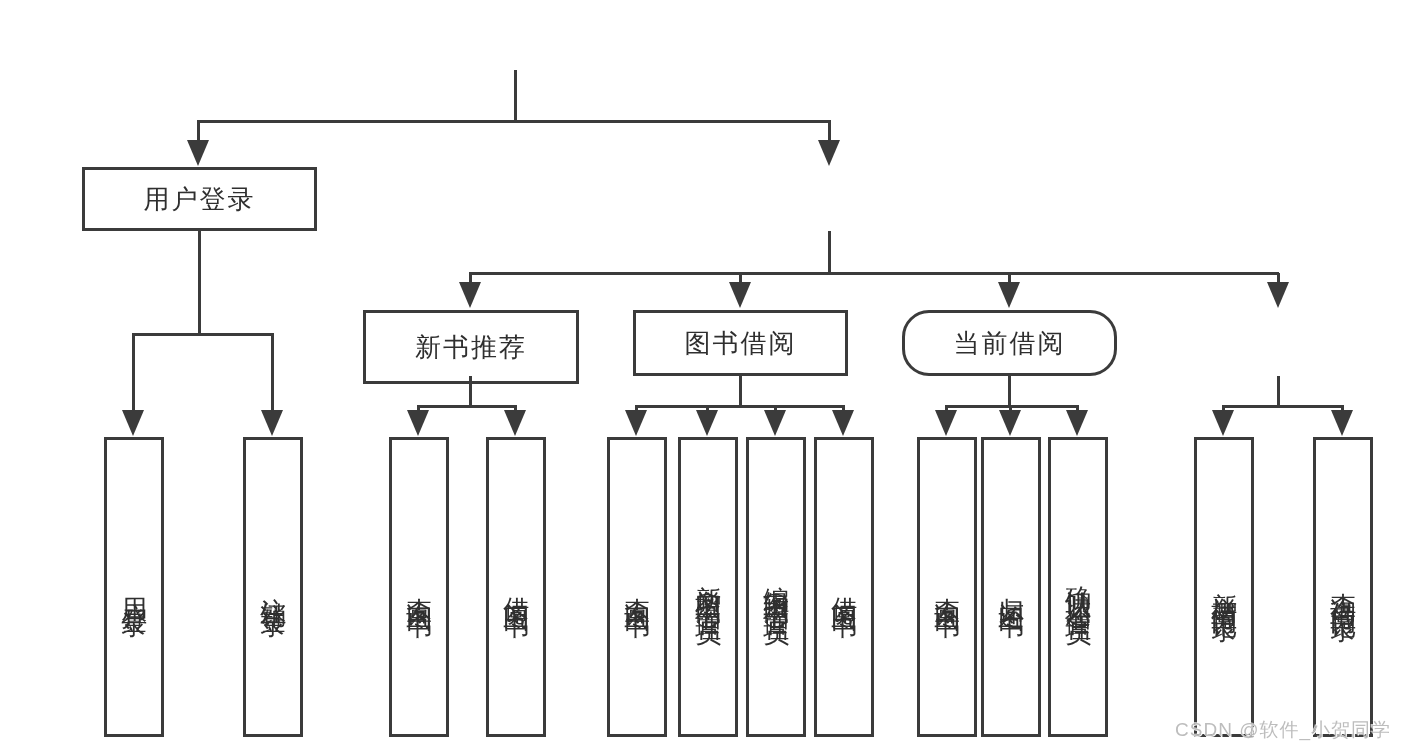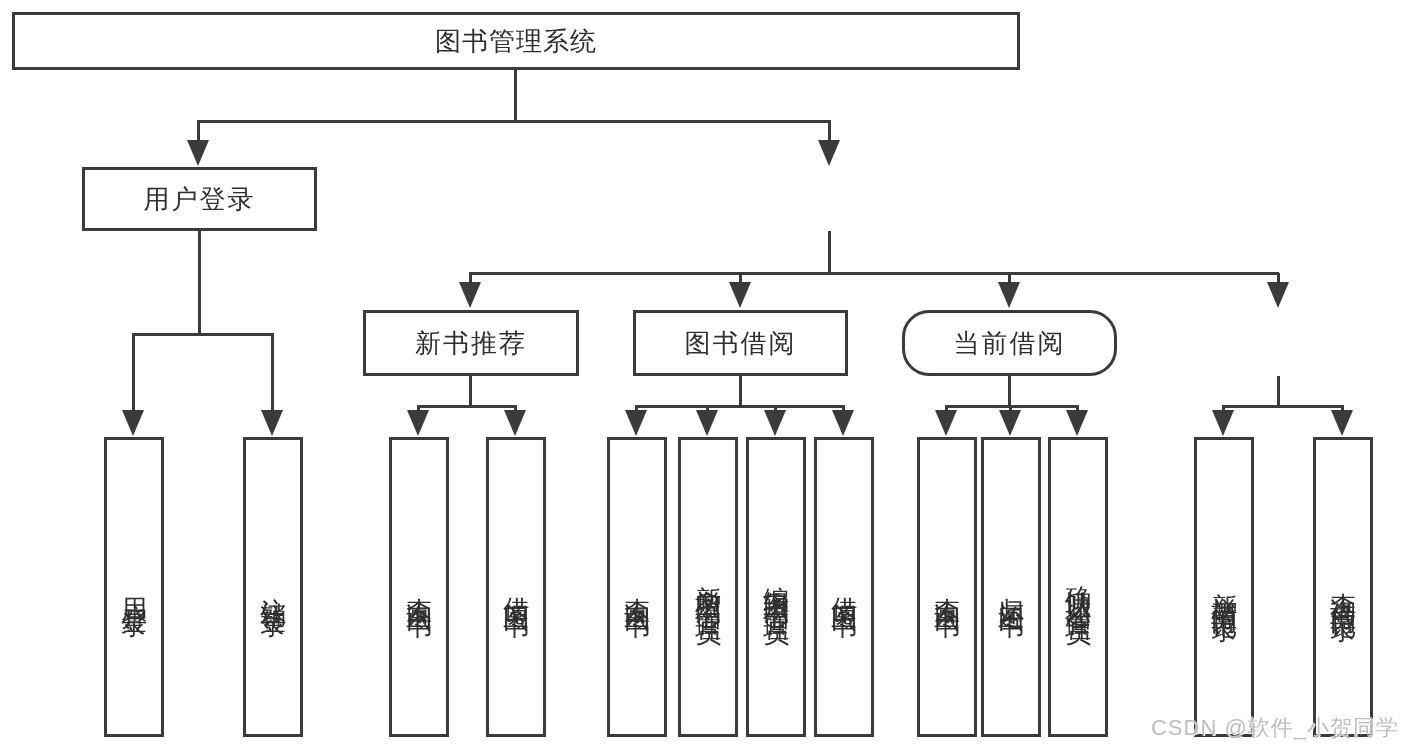--- a/index.html
+++ b/index.html
@@ -44,37 +44,34 @@
   .arrowhead {
     position: absolute;
     width: 0;
     height: 0;
     border-left: 11px solid transparent;
     border-right: 11px solid transparent;
     border-top: 26px solid var(--line, #3b3b3b);
   }
   .watermark {
     position: absolute;
-    right: 6px;
+    right: 14px;
     bottom: 4px;
-    font-size: 22px;
+    font-size: 19px;
     color: var(--watermark, #bdbdbd);
     text-shadow: 1px 1px 0 rgba(255,255,255,0.95), -1px -1px 0 rgba(255,255,255,0.7);
     white-space: nowrap;
     letter-spacing: 1px;
   }
 </style>
 </head>
 <body>
 
 <div class="canvas">
 
-  <div class="node root" style="left:12px; top:12px; width:1008px; height:58px;">
-    <span class="hlabel">图书管理系统</span>
-  </div>
 
   <div class="line" style="left:514px; top:70px; width:3px; height:52px;"></div>
   <div class="line" style="left:197px; top:120px; width:634px; height:3px;"></div>
   <div class="line" style="left:197px; top:121px; width:3px; height:24px;"></div>
   <div class="arrowhead" style="left:187px; top:140px;"></div>
   <div class="line" style="left:828px; top:121px; width:3px; height:24px;"></div>
   <div class="arrowhead" style="left:818px; top:140px;"></div>
 
   <div class="node" style="left:82px; top:167px; width:235px; height:64px;">
     <span class="hlabel">用户登录</span>
@@ -91,21 +88,21 @@
   <div class="line" style="left:469px; top:272px; width:810px; height:3px;"></div>
   <div class="line" style="left:469px; top:273px; width:3px; height:14px;"></div>
   <div class="arrowhead" style="left:459px; top:282px;"></div>
   <div class="line" style="left:739px; top:273px; width:3px; height:14px;"></div>
   <div class="arrowhead" style="left:729px; top:282px;"></div>
   <div class="line" style="left:1008px; top:273px; width:3px; height:14px;"></div>
   <div class="arrowhead" style="left:998px; top:282px;"></div>
   <div class="line" style="left:1277px; top:273px; width:3px; height:14px;"></div>
   <div class="arrowhead" style="left:1267px; top:282px;"></div>
 
-  <div class="node" style="left:363px; top:310px; width:216px; height:66px;">
+  <div class="node" style="left:363px; top:310px; width:216px; height:74px;">
     <span class="hlabel">新书推荐</span>
   </div>
   <div class="node" style="left:633px; top:310px; width:215px; height:66px;text-align:right;">
     <span class="hlabel">图书借阅</span>
   </div>
   <div class="node" style="left:902px; top:310px; width:215px; height:66px;border-radius:27px;">
     <span class="hlabel">当前借阅</span>
   </div>
 
   <div class="line" style="left:469px; top:376px; width:3px; height:31px;"></div>

